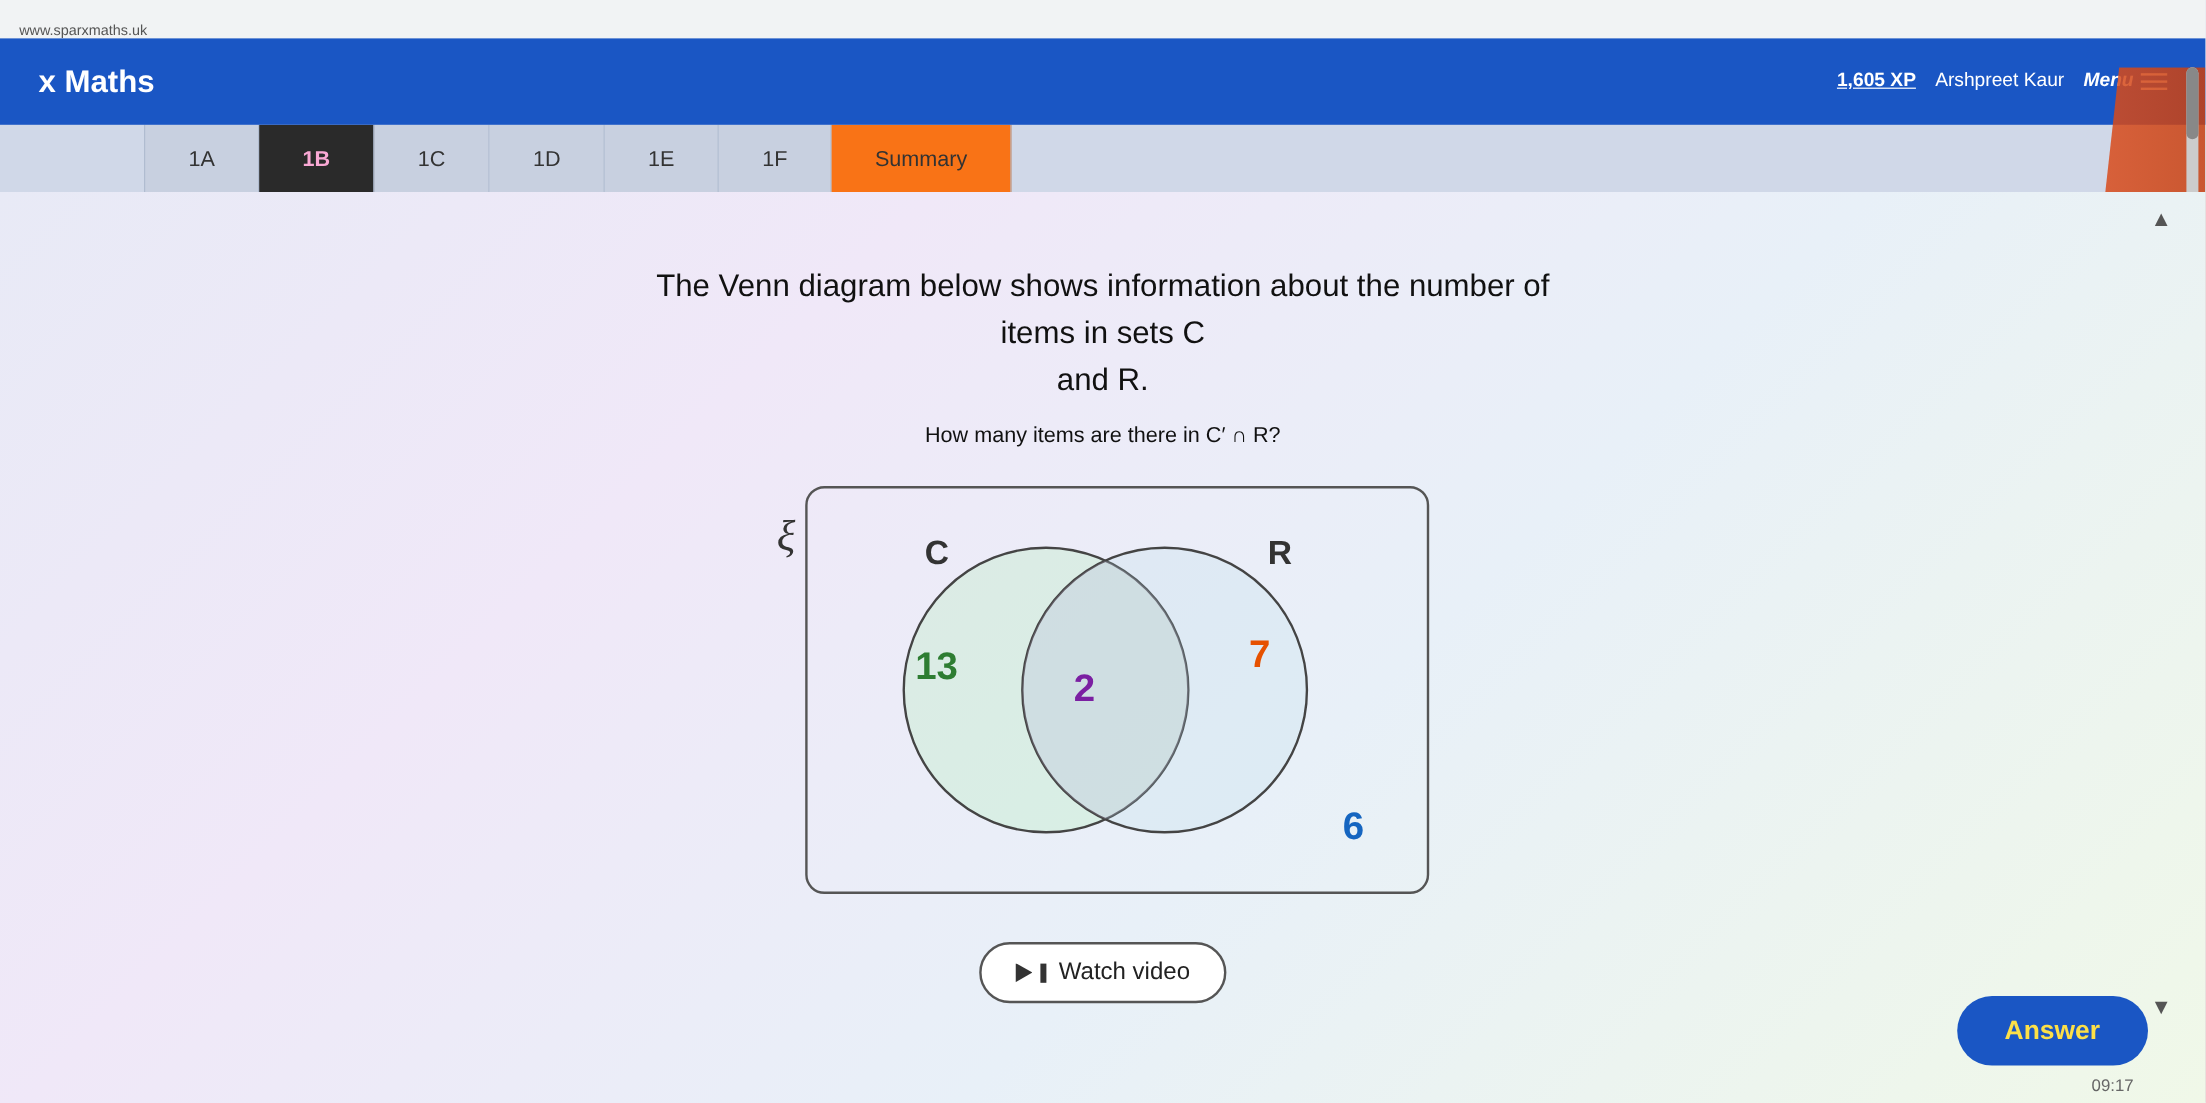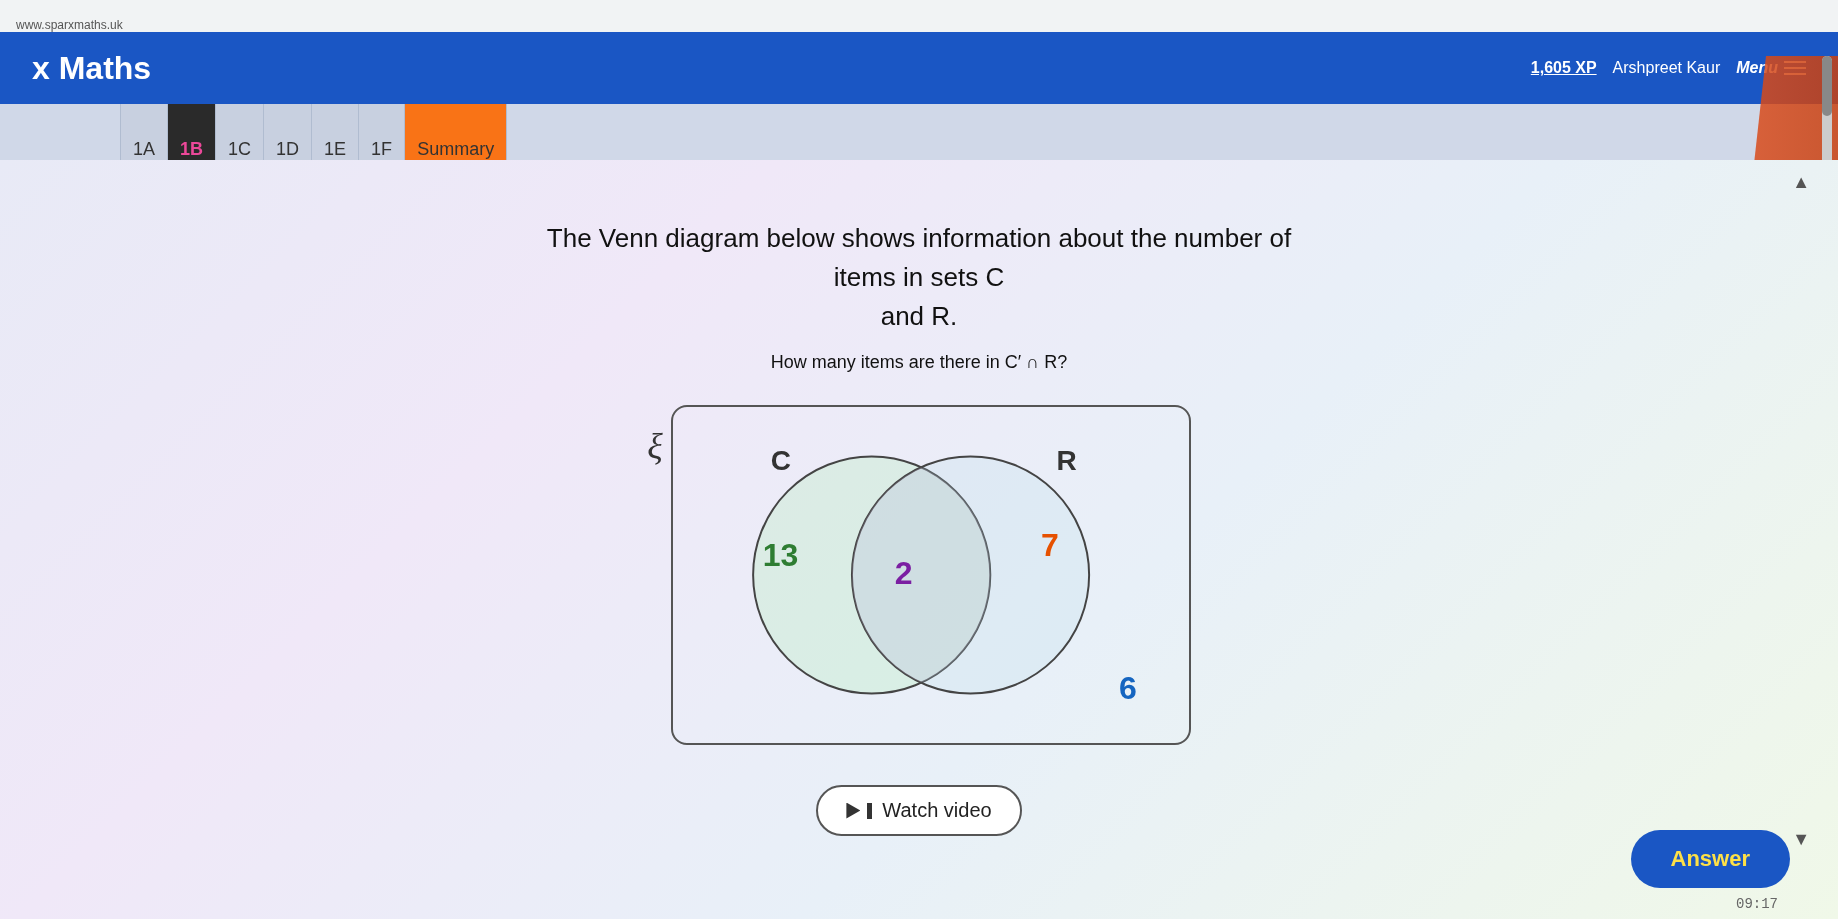--- a/index.html
+++ b/index.html
@@ -28,21 +28,21 @@
     .header {
       background: #1a56c4;
       height: 72px;
       display: flex;
       align-items: center;
       padding: 0 32px;
       position: relative;
     }
     .header-logo {
       color: white;
-      font-size: 32px;
+      font-size: 26px;
       font-weight: bold;
       font-family: Arial, sans-serif;
     }
     .header-right {
       position: absolute;
       right: 32px;
       display: flex;
       align-items: center;
       gap: 16px;
       color: white;
@@ -77,34 +77,34 @@
     
     .tabs-bar {
       background: #d0d8e8;
       display: flex;
       align-items: stretch;
       padding: 0 120px;
       height: 56px;
     }
     .tab {
       display: flex;
-      align-items: flex-end;
+      align-items: center;
       justify-content: center;
-      padding: 0 12px;
+      padding: 0 36px;
       font-size: 18px;
       font-family: Arial, sans-serif;
       cursor: pointer;
       color: #333;
       background: #c8d0e0;
       border-right: 1px solid #b0bcd0;
     }
     .tab:first-child { border-left: 1px solid #b0bcd0; }
     .tab.active {
       background: #2a2a2a;
-      color: #ec4899;
+      color: #f9a8d4;
       font-weight: bold;
     }
     .tab-summary {
       background: #f97316;
     }
 
     
     .main-content {
       background: linear-gradient(135deg, #e8eaf6 0%, #f0e8f8 30%, #e8f0f8 60%, #f0f8e8 100%);
       min-height: 760px;
@@ -254,21 +254,21 @@
       cursor: pointer;
     }
 
     
     .time-display {
       position: absolute;
       bottom: 8px;
       right: 60px;
       font-size: 14px;
       color: #666;
-      font-family: Liberation Mono, monospace;
+      font-family: Liberation Sans, sans-serif;
     }
 
     
     .scrollbar {
       position: absolute;
       right: 6px;
       top: 56px;
       width: 10px;
       height: 760px;
       background: #ccc;

